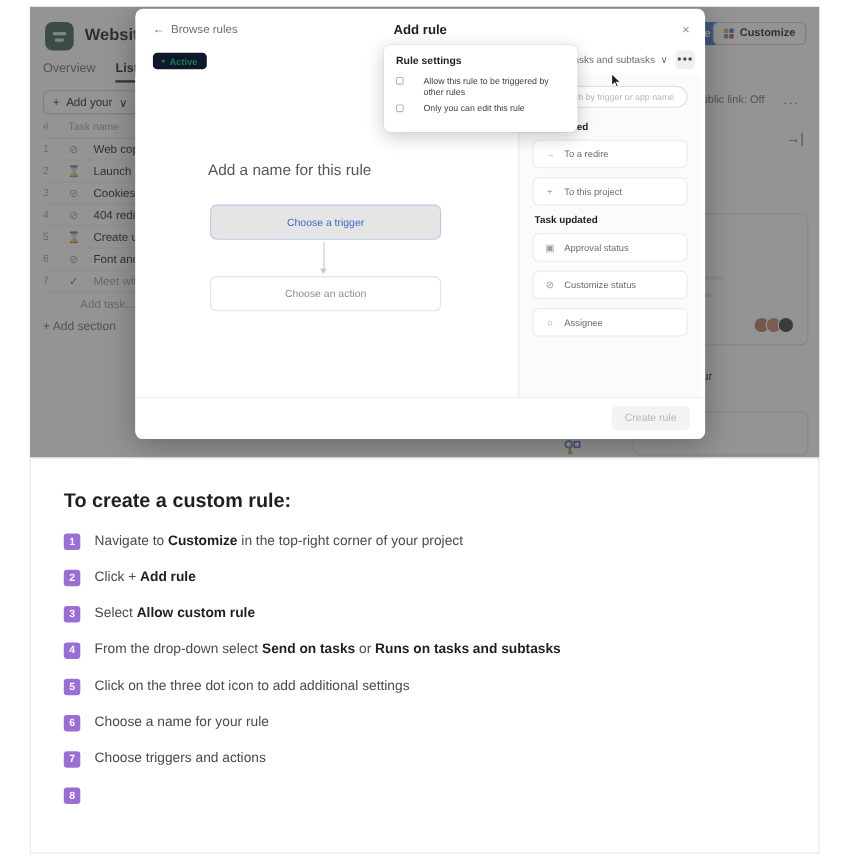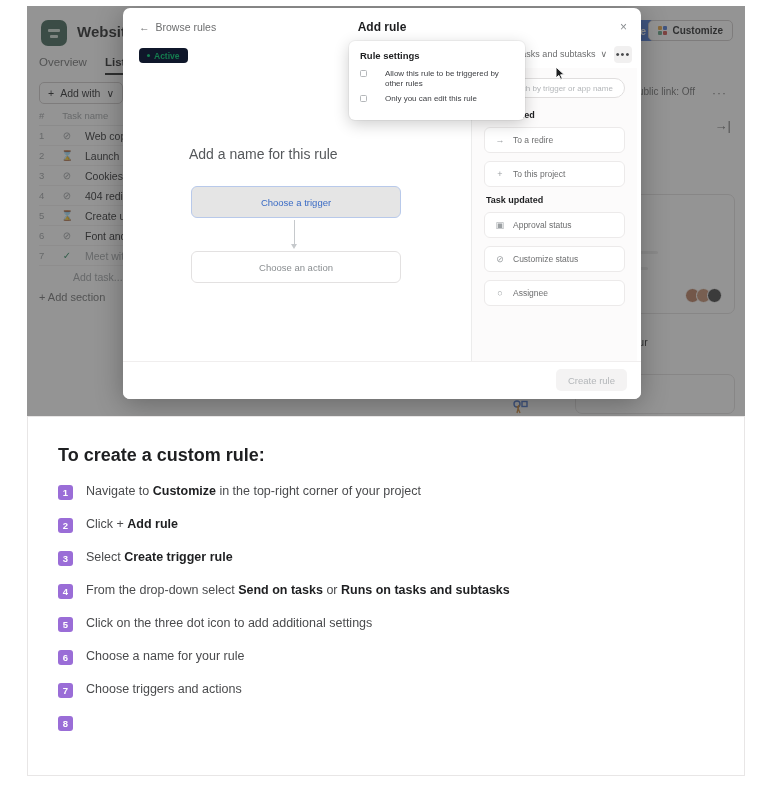--- a/index.html
+++ b/index.html
@@ -288,21 +288,21 @@
 
       <div class="tabs">
         <div class="tab">Overview</div>
         <div class="tab sel">List</div>
         <div class="tab">Bo</div>
       </div>
 
       <div class="toolbar">
         <div class="addtask">
           <span>+</span>
-          <span>Add with</span>
+          <span>Add your</span>
           <span>∨</span>
         </div>
         <div class="tb-item">
           <span>◉</span>
           <span>All</span>
         </div>
       </div>
 
       <div class="pub-link">Public link: Off</div>
       <div class="dots-r">···</div>
@@ -471,21 +471,21 @@
     <li class="step">
       <span class="num">1</span>
       <span class="stxt">Navigate to <b>Customize</b> in the top-right corner of your project</span>
     </li>
     <li class="step">
       <span class="num">2</span>
       <span class="stxt">Click + <b>Add rule</b></span>
     </li>
     <li class="step">
       <span class="num">3</span>
-      <span class="stxt">Select <b>Create trigger rule</b></span>
+      <span class="stxt">Select <b>Allow custom rule</b></span>
     </li>
     <li class="step">
       <span class="num">4</span>
       <span class="stxt">From the drop-down select <b>Send on tasks</b> or <b>Runs on tasks and subtasks</b></span>
     </li>
     <li class="step">
       <span class="num">5</span>
       <span class="stxt">Click on the three dot icon to add additional settings</span>
     </li>
     <li class="step">

